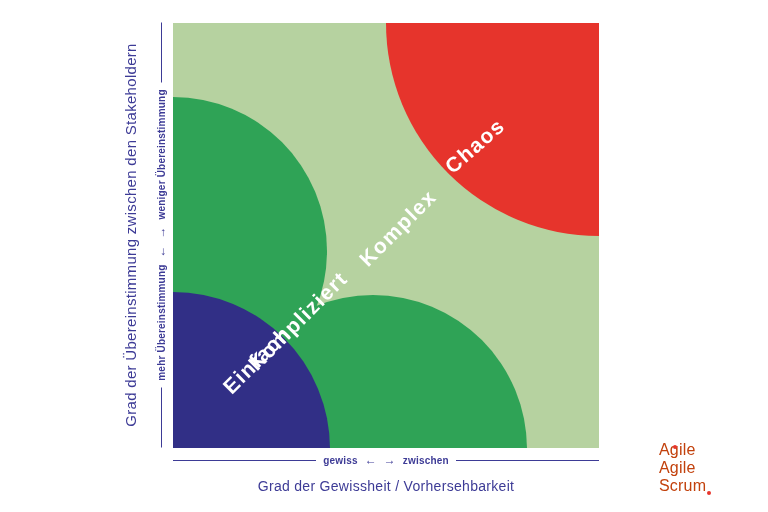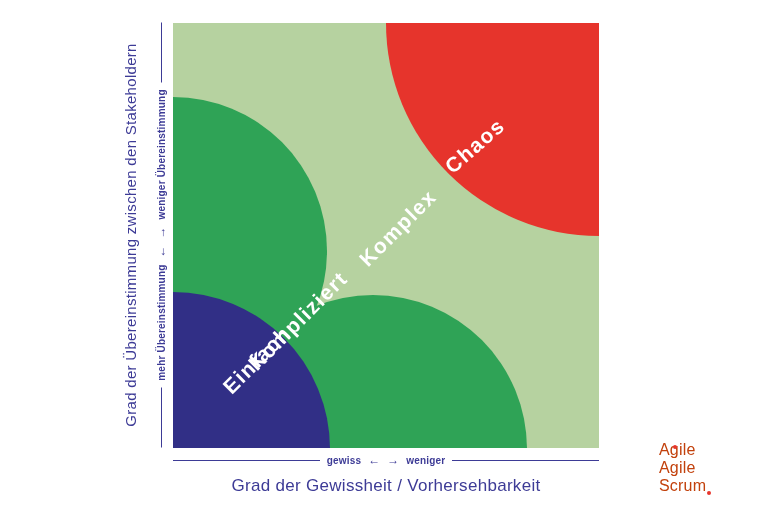--- a/index.html
+++ b/index.html
@@ -43,21 +43,21 @@
     white-space:nowrap;
   }
   .y-title {
     left:130px; top:235px;
     transform:translate(-50%,-50%) rotate(-90deg);
     font-size:15px;
   }
   .x-title {
     left:386px; top:486px;
     transform:translate(-50%,-50%);
-    font-size:17px;
+    font-size:14px;
   }
 
   
   .axis-annot {
     position:absolute;
     display:flex;
     align-items:center;
     gap:7px;
     color:#3d3b96;
   }
@@ -131,21 +131,21 @@
   <span class="annot-arrow">→</span>
   <span class="annot-text">weniger Übereinstimmung</span>
   <span class="seg"></span>
 </div>
 
 <div class="axis-annot x-annot">
   <span class="seg"></span>
   <span class="annot-text">gewiss</span>
   <span class="annot-arrow">←</span>
   <span class="annot-arrow">→</span>
-  <span class="annot-text">weniger</span>
+  <span class="annot-text">zwischen</span>
   <span class="seg"></span>
 </div>
 
 <div class="axis-title x-title">Grad der Gewissheit / Vorhersehbarkeit</div>
 
 <div class="logo">
   <div>Agile</div>
   <div>Agile</div>
   <div>Scrum</div>
   <span class="logo-dot logo-dot-i"></span>

